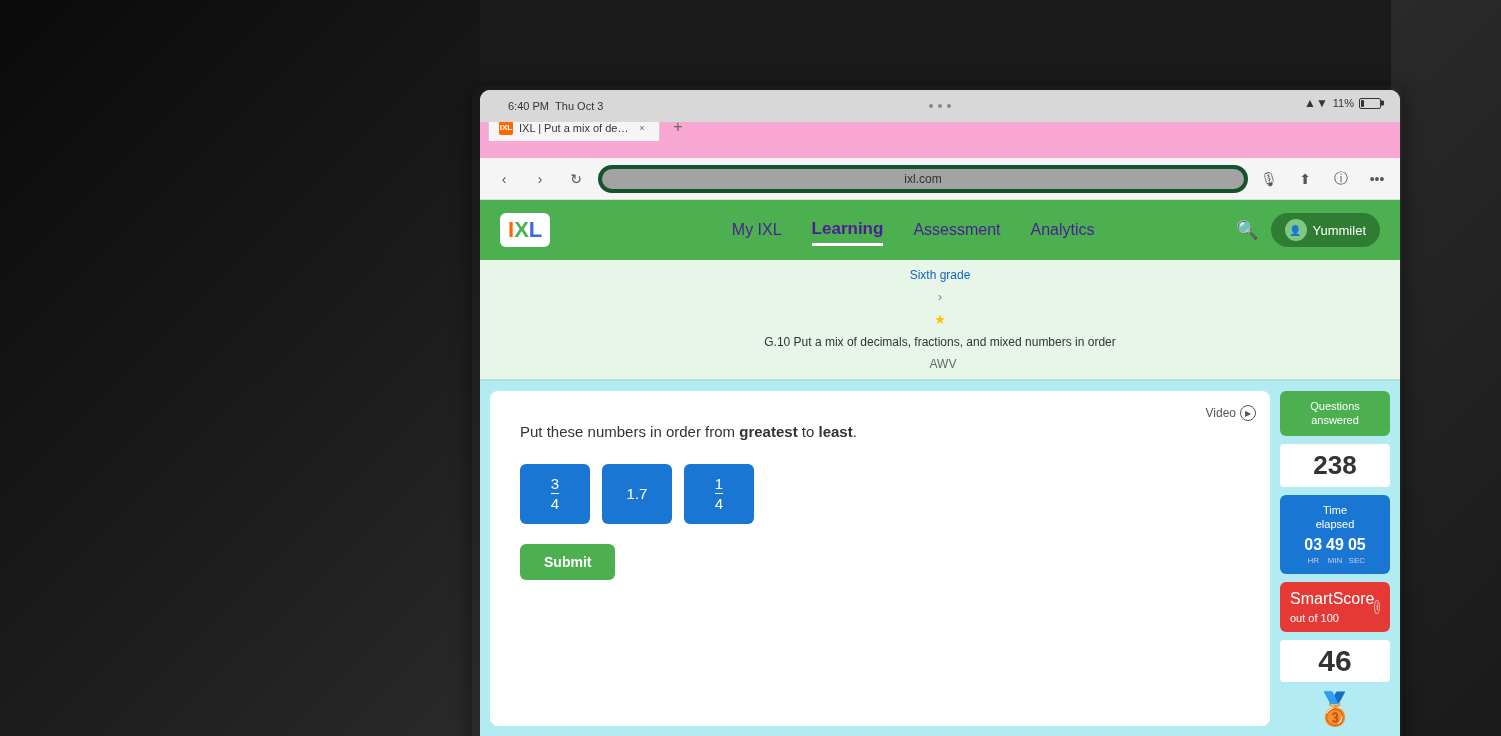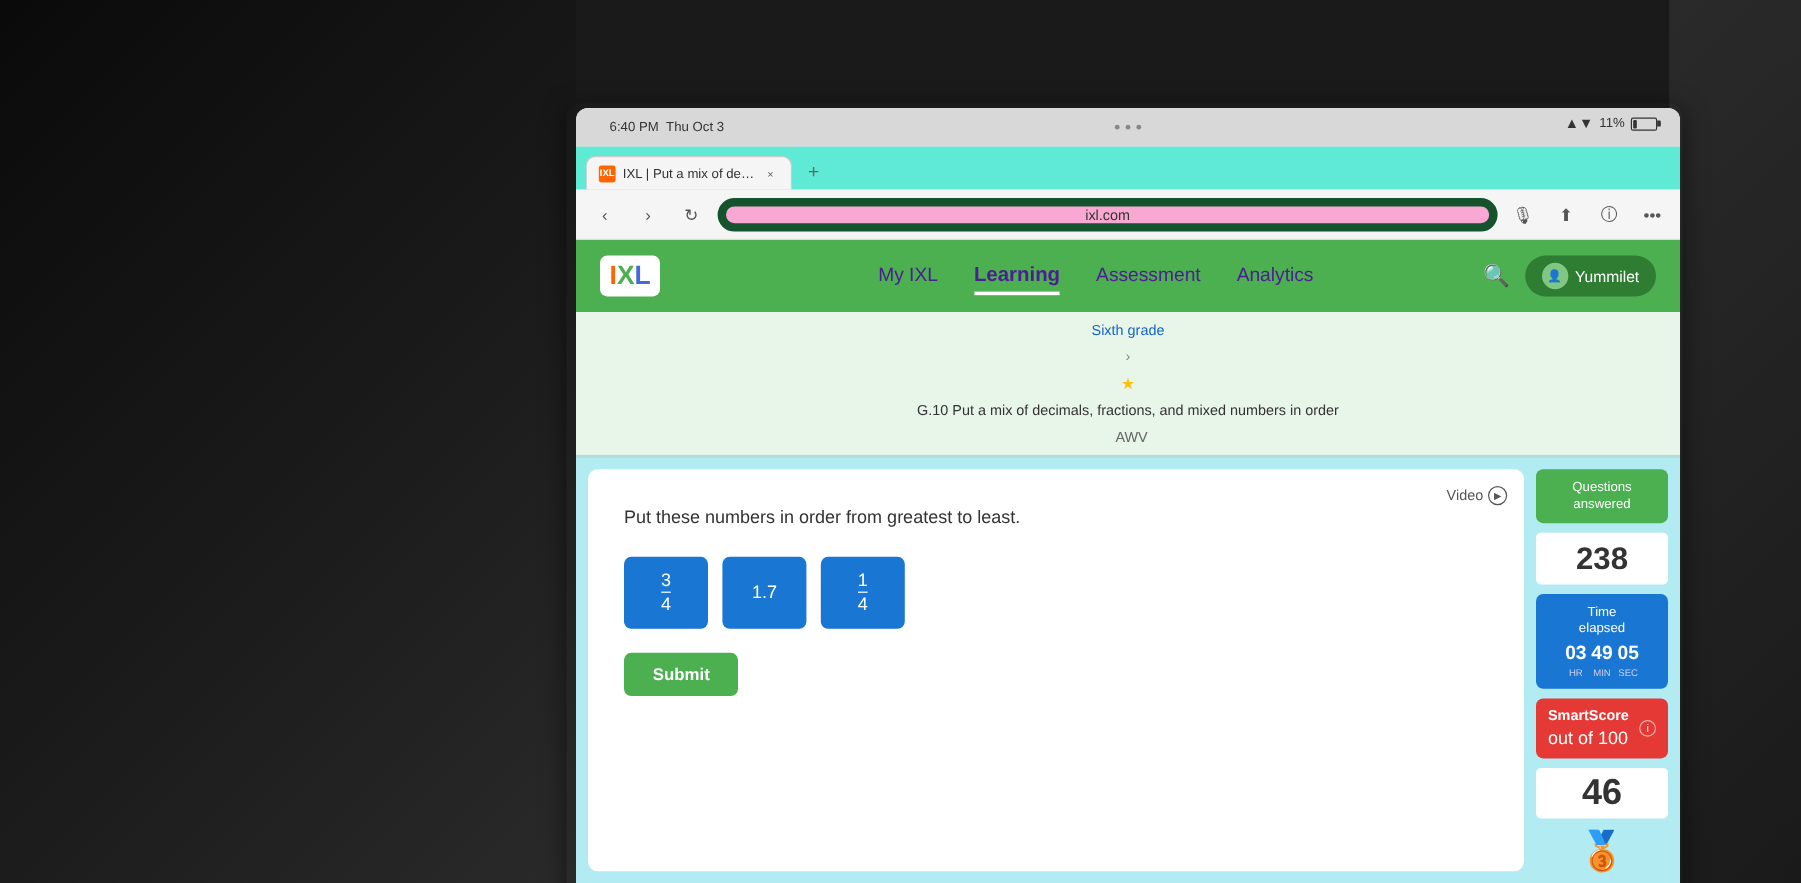--- a/index.html
+++ b/index.html
@@ -69,25 +69,25 @@
     }
     .dot-btn {
       width: 4px;
       height: 4px;
       border-radius: 50%;
       background: #888;
     }
 
     
     .tab-bar {
-      background: #5eead4;
+      background: #f9a8d4;
       height: 36px;
       display: flex;
       align-items: flex-end;
-      padding: 0 8px;
+      padding: 17px 8px;
       gap: 0;
     }
     .tab {
       background: #f5f5f5;
       border-radius: 8px 8px 0 0;
       height: 28px;
       display: flex;
       align-items: center;
       padding: 0 10px;
       gap: 6px;
@@ -155,22 +155,22 @@
       justify-content: center;
       font-size: 14px;
       color: #555;
       cursor: pointer;
       border: none;
       background: transparent;
     }
     .address-bar {
       flex: 1;
       height: 28px;
-      background: #f9a8d4;
-      border: 7px solid #14532d;
+      background: #a3a3a3;
+      border: 4px solid #14532d;
       border-radius: 14px;
       display: flex;
       align-items: center;
       padding: 0 12px;
       font-size: 12px;
       color: #333;
       justify-content: center;
     }
     .address-text {
       flex: 1;
@@ -344,21 +344,21 @@
       align-items: center;
       justify-content: center;
       font-size: 8px;
     }
 
     .question-text {
       font-size: 15px;
       color: #333;
       line-height: 1.5;
     }
-    .question-text strong { font-weight: normal; }
+    .question-text strong { font-weight: bold; }
 
     .numbers-row {
       display: flex;
       gap: 12px;
       align-items: center;
       flex-wrap: wrap;
     }
 
     .number-tile {
       background: #1976D2;
@@ -711,22 +711,22 @@
             </div>
             <div class="time-unit">
               <span class="time-value">05</span>
               <span class="time-label">SEC</span>
             </div>
           </div>
         </div>
 
         <div class="smartscore-card">
           <div style="display:flex;flex-direction:column;align-items:flex-start;">
-            <span style="font-weight:bold;font-size:12px;">SmartScore</span>
-            <span style="font-size:15px;">out of 100</span>
+            <span style="font-weight:normal;font-size:16px;">SmartScore</span>
+            <span style="font-size:11px;">out of 100</span>
           </div>
           <div class="smartscore-info-icon">i</div>
         </div>
         <div class="smartscore-value">46</div>
 
         <div class="medal-icon">🥉</div>
 
         <div class="pencil-icon">✏️</div>
 
       </div>

